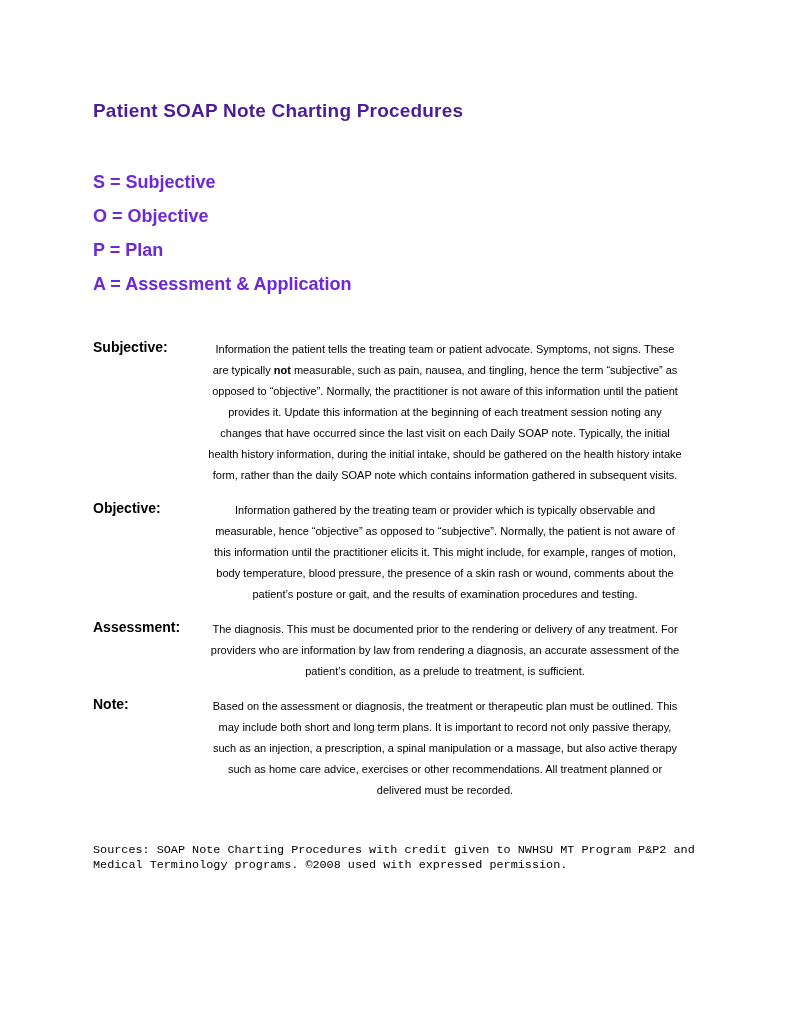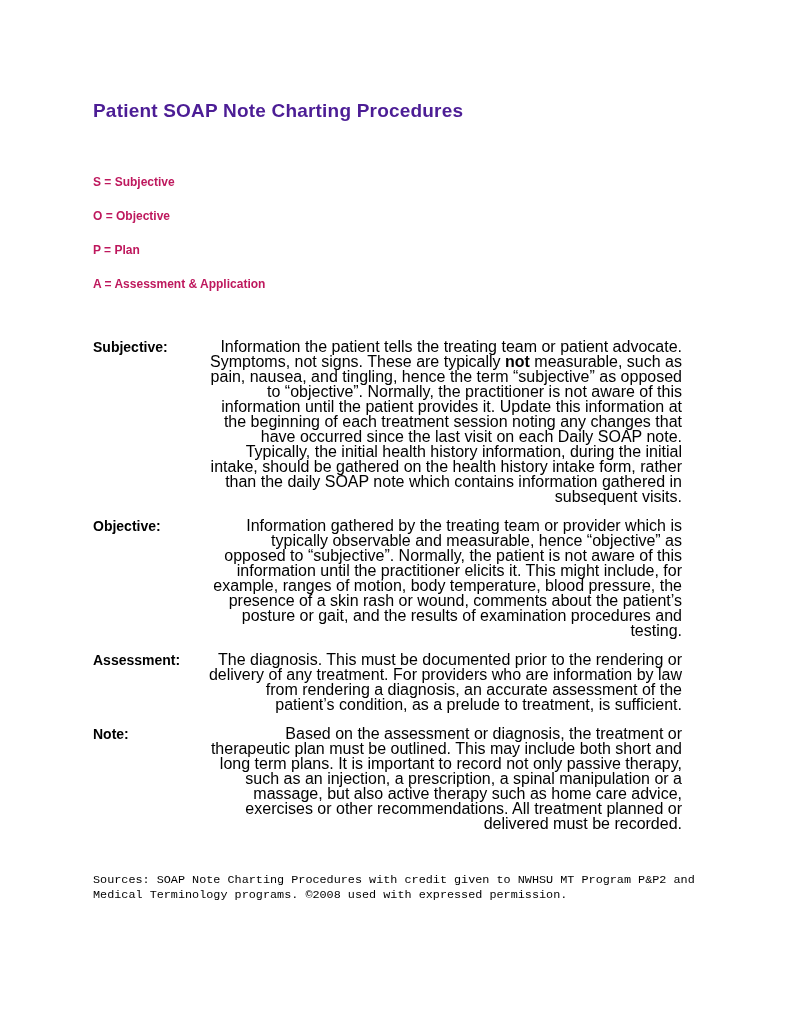--- a/index.html
+++ b/index.html
@@ -24,45 +24,45 @@
     font-weight: bold;
     color: #4c1d95;
     margin: 0 0 52px 0;
     letter-spacing: 0.2px;
   }
   .legend {
     margin: 0 0 46px 0;
   }
   .legend p {
     margin: 0 0 17px 0;
-    font-size: 12px;
+    font-size: 18px;
     font-weight: bold;
-    color: #be185d;
+    color: #6d28d9;
     line-height: 17px;
   }
   .sections {
     margin: 0;
   }
   .section {
     display: flex;
     align-items: flex-start;
     margin: 0 16px 14px 0;
   }
   .section .label {
     flex: 0 0 115px;
     width: 115px;
     font-size: 14px;
     font-weight: bold;
     line-height: 17.5px;
   }
   .section .body {
     flex: 1 1 auto;
-    font-size: 16px;
-    line-height: 15px;
-    text-align: right;
+    font-size: 11px;
+    line-height: 21px;
+    text-align: center;
   }
   .b {
     font-weight: bold;
   }
   .footer {
     margin: 42px 0 0 0;
     font-family: Liberation Mono, monospace;
     font-size: 11.8px;
     line-height: 15px;
     color: #000000;

